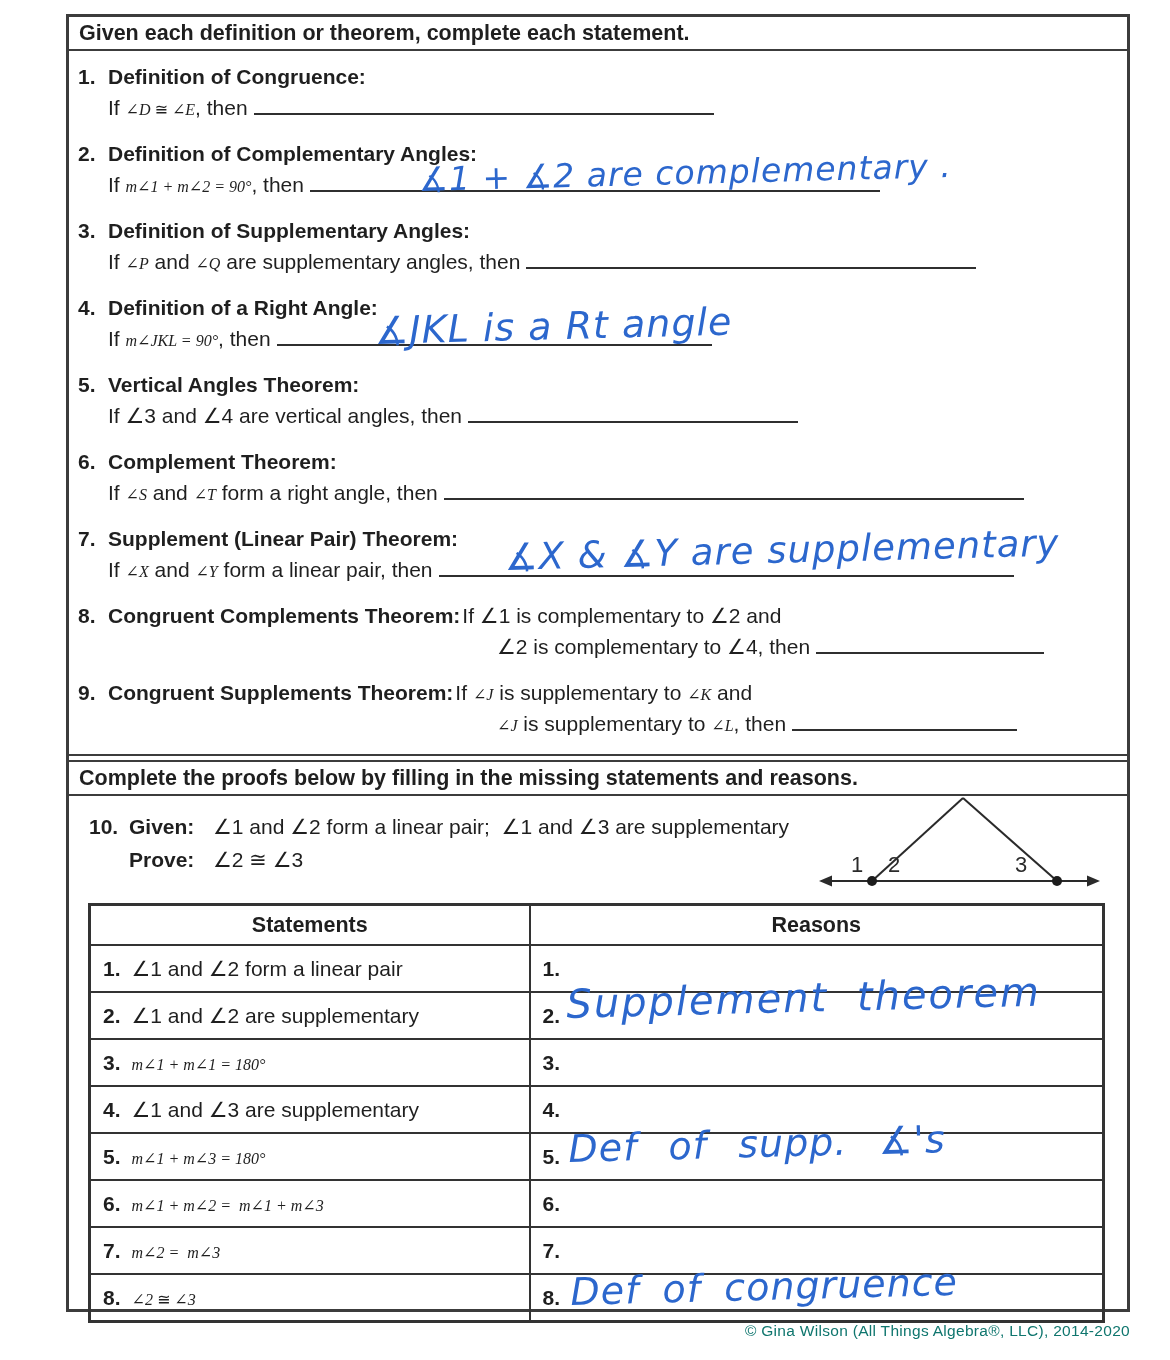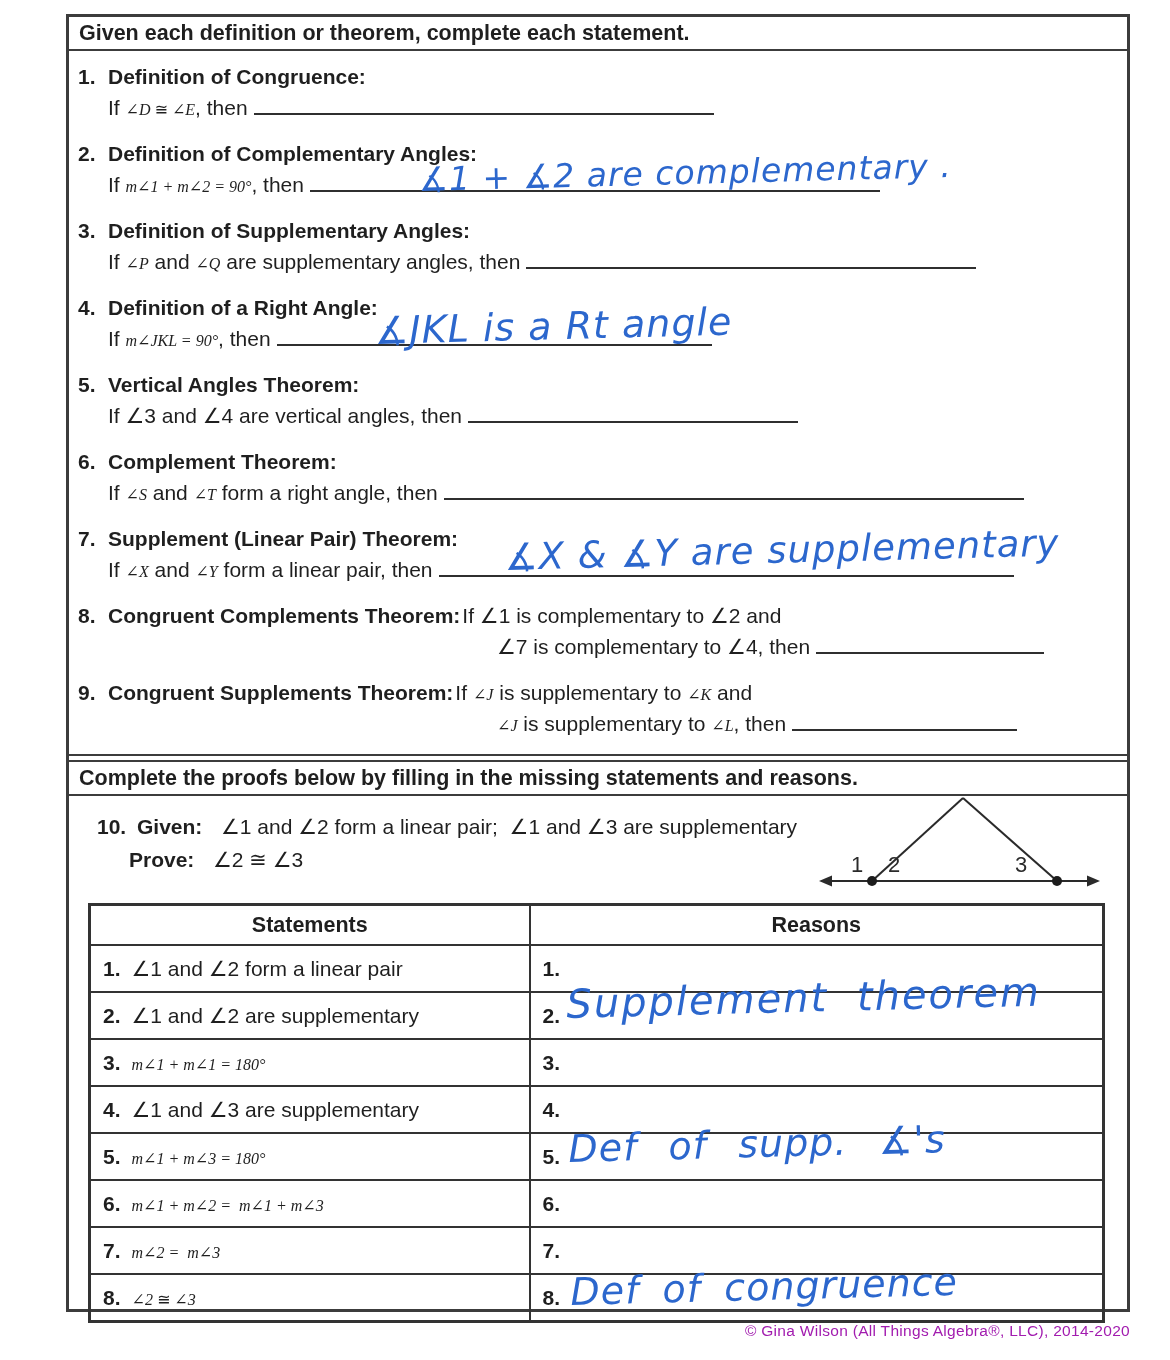--- a/index.html
+++ b/index.html
@@ -38,42 +38,42 @@
   .hw{
     position:absolute;color:#2c67cd;white-space:nowrap;
     font-family:"DejaVu Sans",sans-serif;font-style:italic;
     transform:rotate(-1.5deg);transform-origin:left bottom;z-index:3;
   }
   .hw-i2{left:350px;top:22px;font-size:33px;letter-spacing:1px;}
   .hw-i4{left:306px;top:17px;font-size:38px;letter-spacing:1px;}
   .hw-i7{left:436px;top:13px;font-size:37px;letter-spacing:1px;}
   .sec2{position:relative;padding-top:14px;height:498px;}
   .given-row,.prove-row{height:33px;line-height:33px;white-space:nowrap;}
-  .num10{display:inline-block;margin-left:28px;width:40px;font-weight:bold;font-size:21px;}
+  .num10{display:inline-block;margin-left:20px;width:40px;font-weight:bold;font-size:21px;}
   .gp-label{font-weight:bold;display:inline-block;width:84px;font-size:21px;}
   .prove-row{margin-left:60px;}
   .diagram{position:absolute;top:-8px;left:748px;width:290px;height:106px;}
   .diagram text{font-size:22px;fill:#2a2a2a;font-family:"Liberation Sans","DejaVu Sans",sans-serif;}
   table.proof{
     border-collapse:collapse;margin:27px 0 0 19px;table-layout:fixed;width:1014px;
     border:3px solid #333;
   }
   table.proof col.c1{width:440px;}
   table.proof col.c2{width:574px;}
   table.proof th{
     border:2px solid #333;height:36px;font-size:21.5px;font-weight:bold;text-align:center;
   }
   table.proof td{border:2px solid #333;height:45px;padding:0;vertical-align:middle;}
   .cell{position:relative;height:100%;display:flex;align-items:center;overflow:visible;}
   .rownum{font-weight:bold;margin-left:12px;margin-right:11px;font-size:21px;flex:0 0 auto;}
   .hw-r2{left:36px;top:-12px;font-size:40px;letter-spacing:2px;word-spacing:14px;}
   .hw-r5{left:38px;top:-7px;font-size:38px;letter-spacing:1px;word-spacing:18px;}
   .hw-r8{left:40px;top:-5px;font-size:38px;letter-spacing:1px;word-spacing:10px;}
   .footer{
-    position:absolute;top:1322px;right:40px;font-size:15.5px;color:#a21caf;letter-spacing:0.3px;
+    position:absolute;top:1322px;right:40px;font-size:15.5px;color:#0f766e;letter-spacing:0.3px;
   }
 </style>
 </head>
 <body>
 
 <div class="sheet">
 
   <div class="sec-header">Given each definition or theorem, complete each statement.</div>
 
   <div class="sec1">
@@ -142,21 +142,21 @@
         <span class="parts"><span class="plain">If </span><span class="math">∠X</span><span class="plain"> and </span><span class="math">∠Y</span><span class="plain"> form a linear pair, then</span></span><span class="blank b7"></span>
       </div>
       <span class="hw hw-i7">∡X &amp; ∡Y are supplementary</span>
     </div>
 
     <div class="def-item">
       <div class="line">
         <span class="num">8.</span><span class="title">Congruent Complements Theorem:</span><span class="parts title-stem"><span class="plain">If ∠1 is complementary to ∠2 and</span></span>
       </div>
       <div class="line stem2-line">
-        <span class="parts"><span class="plain">∠7 is complementary to ∠4, then</span></span><span class="blank b8"></span>
+        <span class="parts"><span class="plain">∠2 is complementary to ∠4, then</span></span><span class="blank b8"></span>
       </div>
     </div>
 
     <div class="def-item">
       <div class="line">
         <span class="num">9.</span><span class="title">Congruent Supplements Theorem:</span><span class="parts title-stem"><span class="plain">If </span><span class="math">∠J</span><span class="plain"> is supplementary to </span><span class="math">∠K</span><span class="plain"> and</span></span>
       </div>
       <div class="line stem2-line">
         <span class="parts"><span class="math">∠J</span><span class="plain"> is supplementary to </span><span class="math">∠L</span><span class="plain">, then</span></span><span class="blank b9"></span>
       </div>

